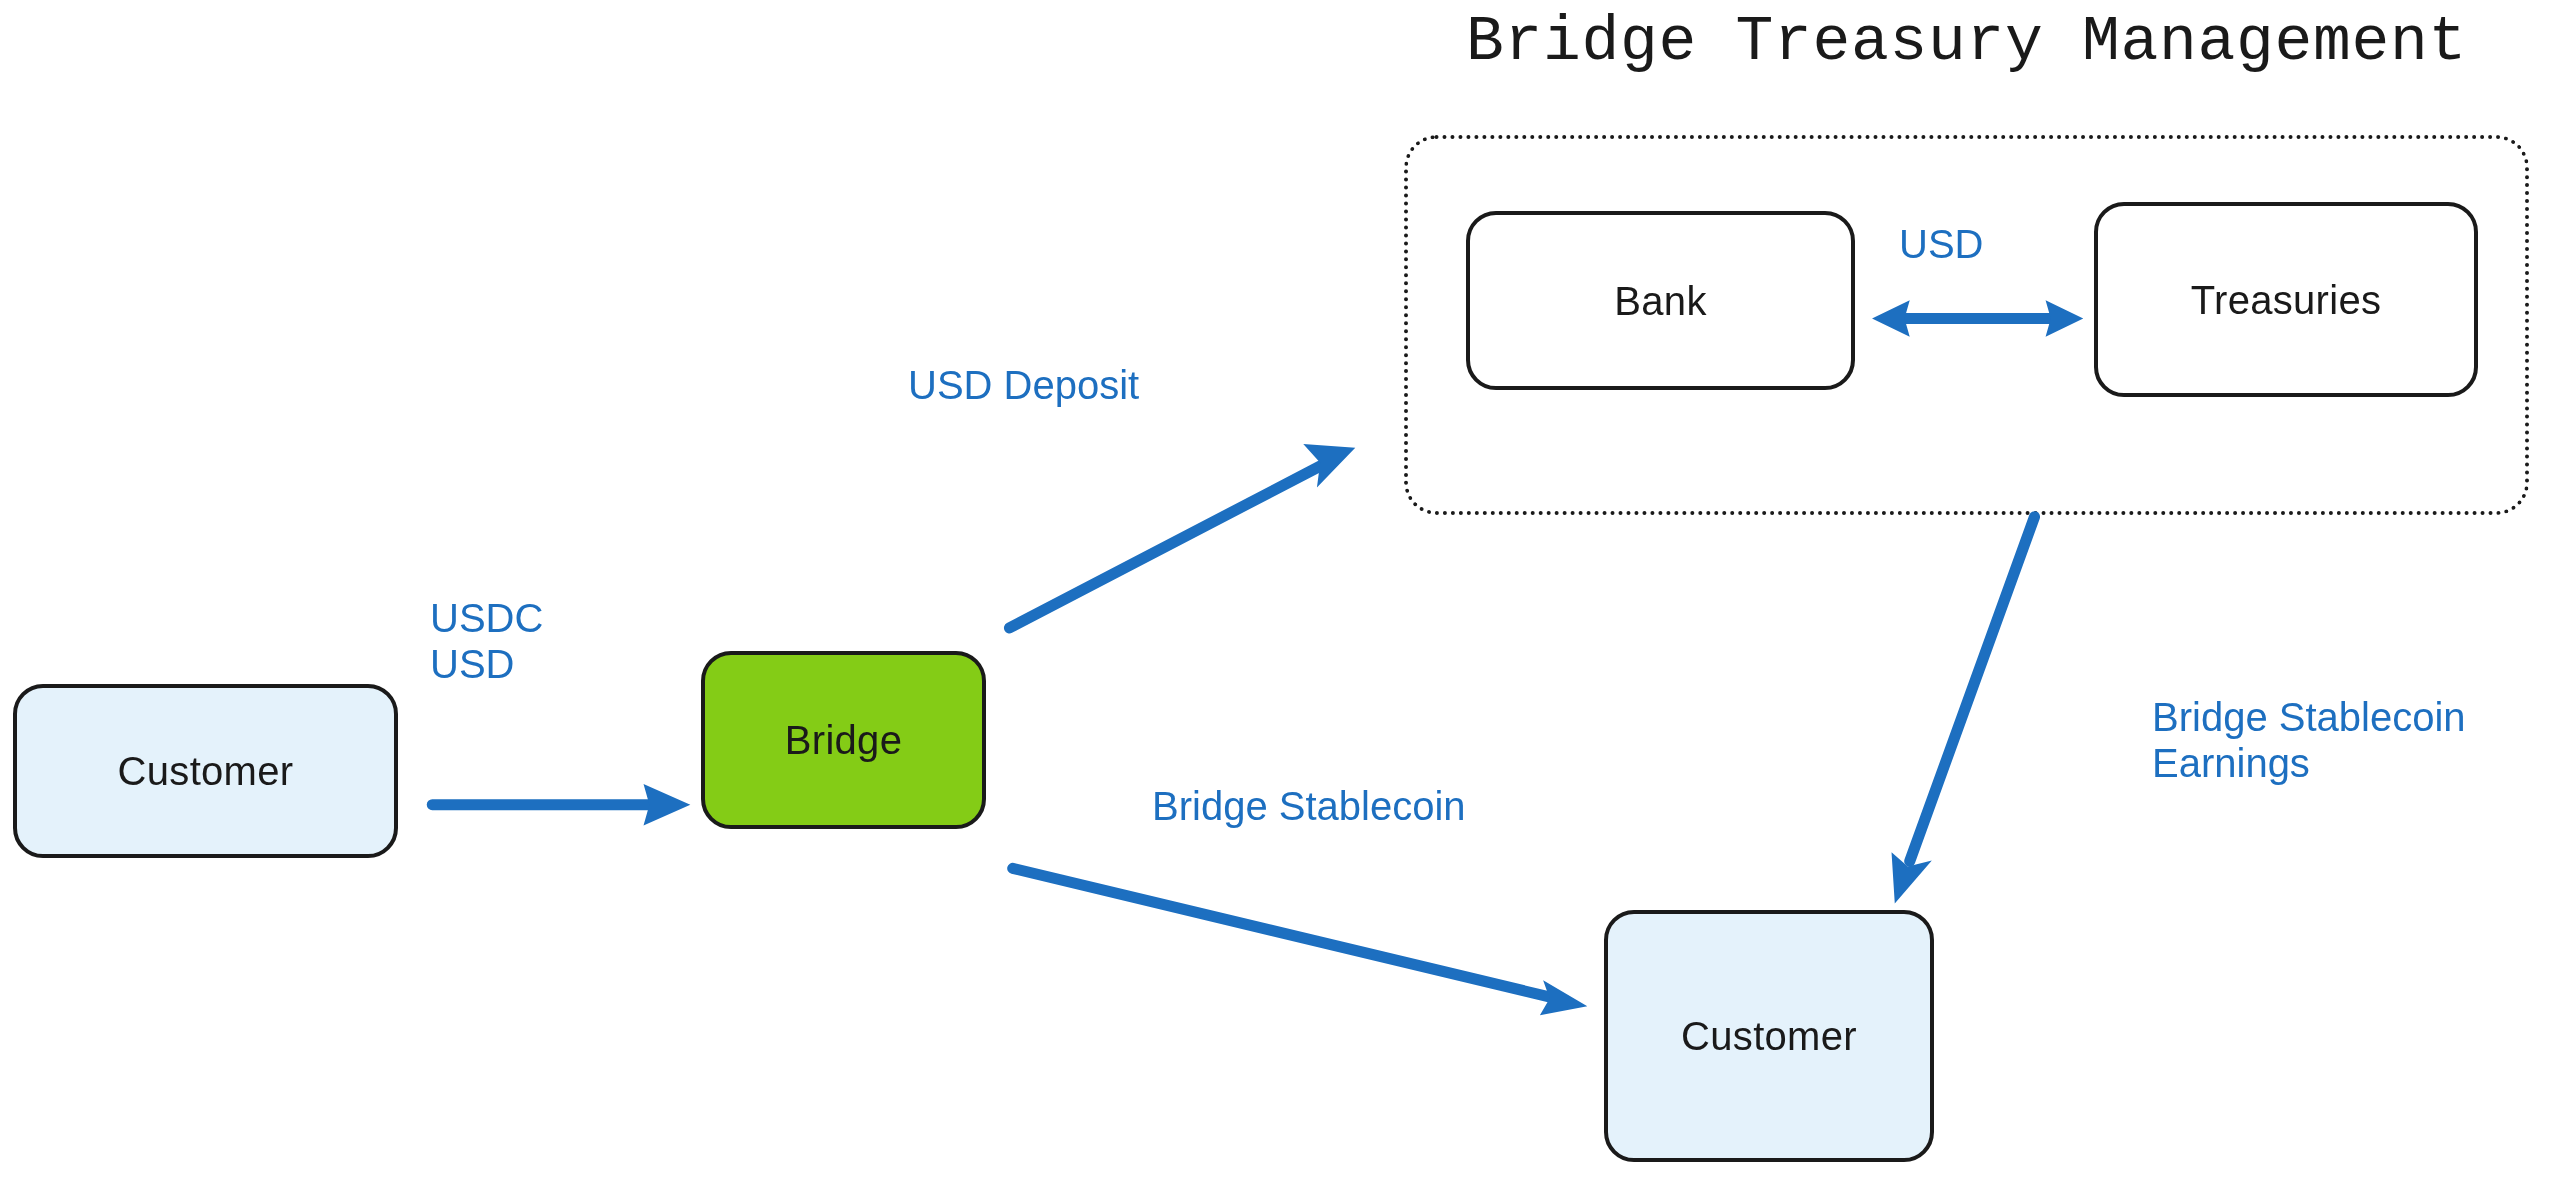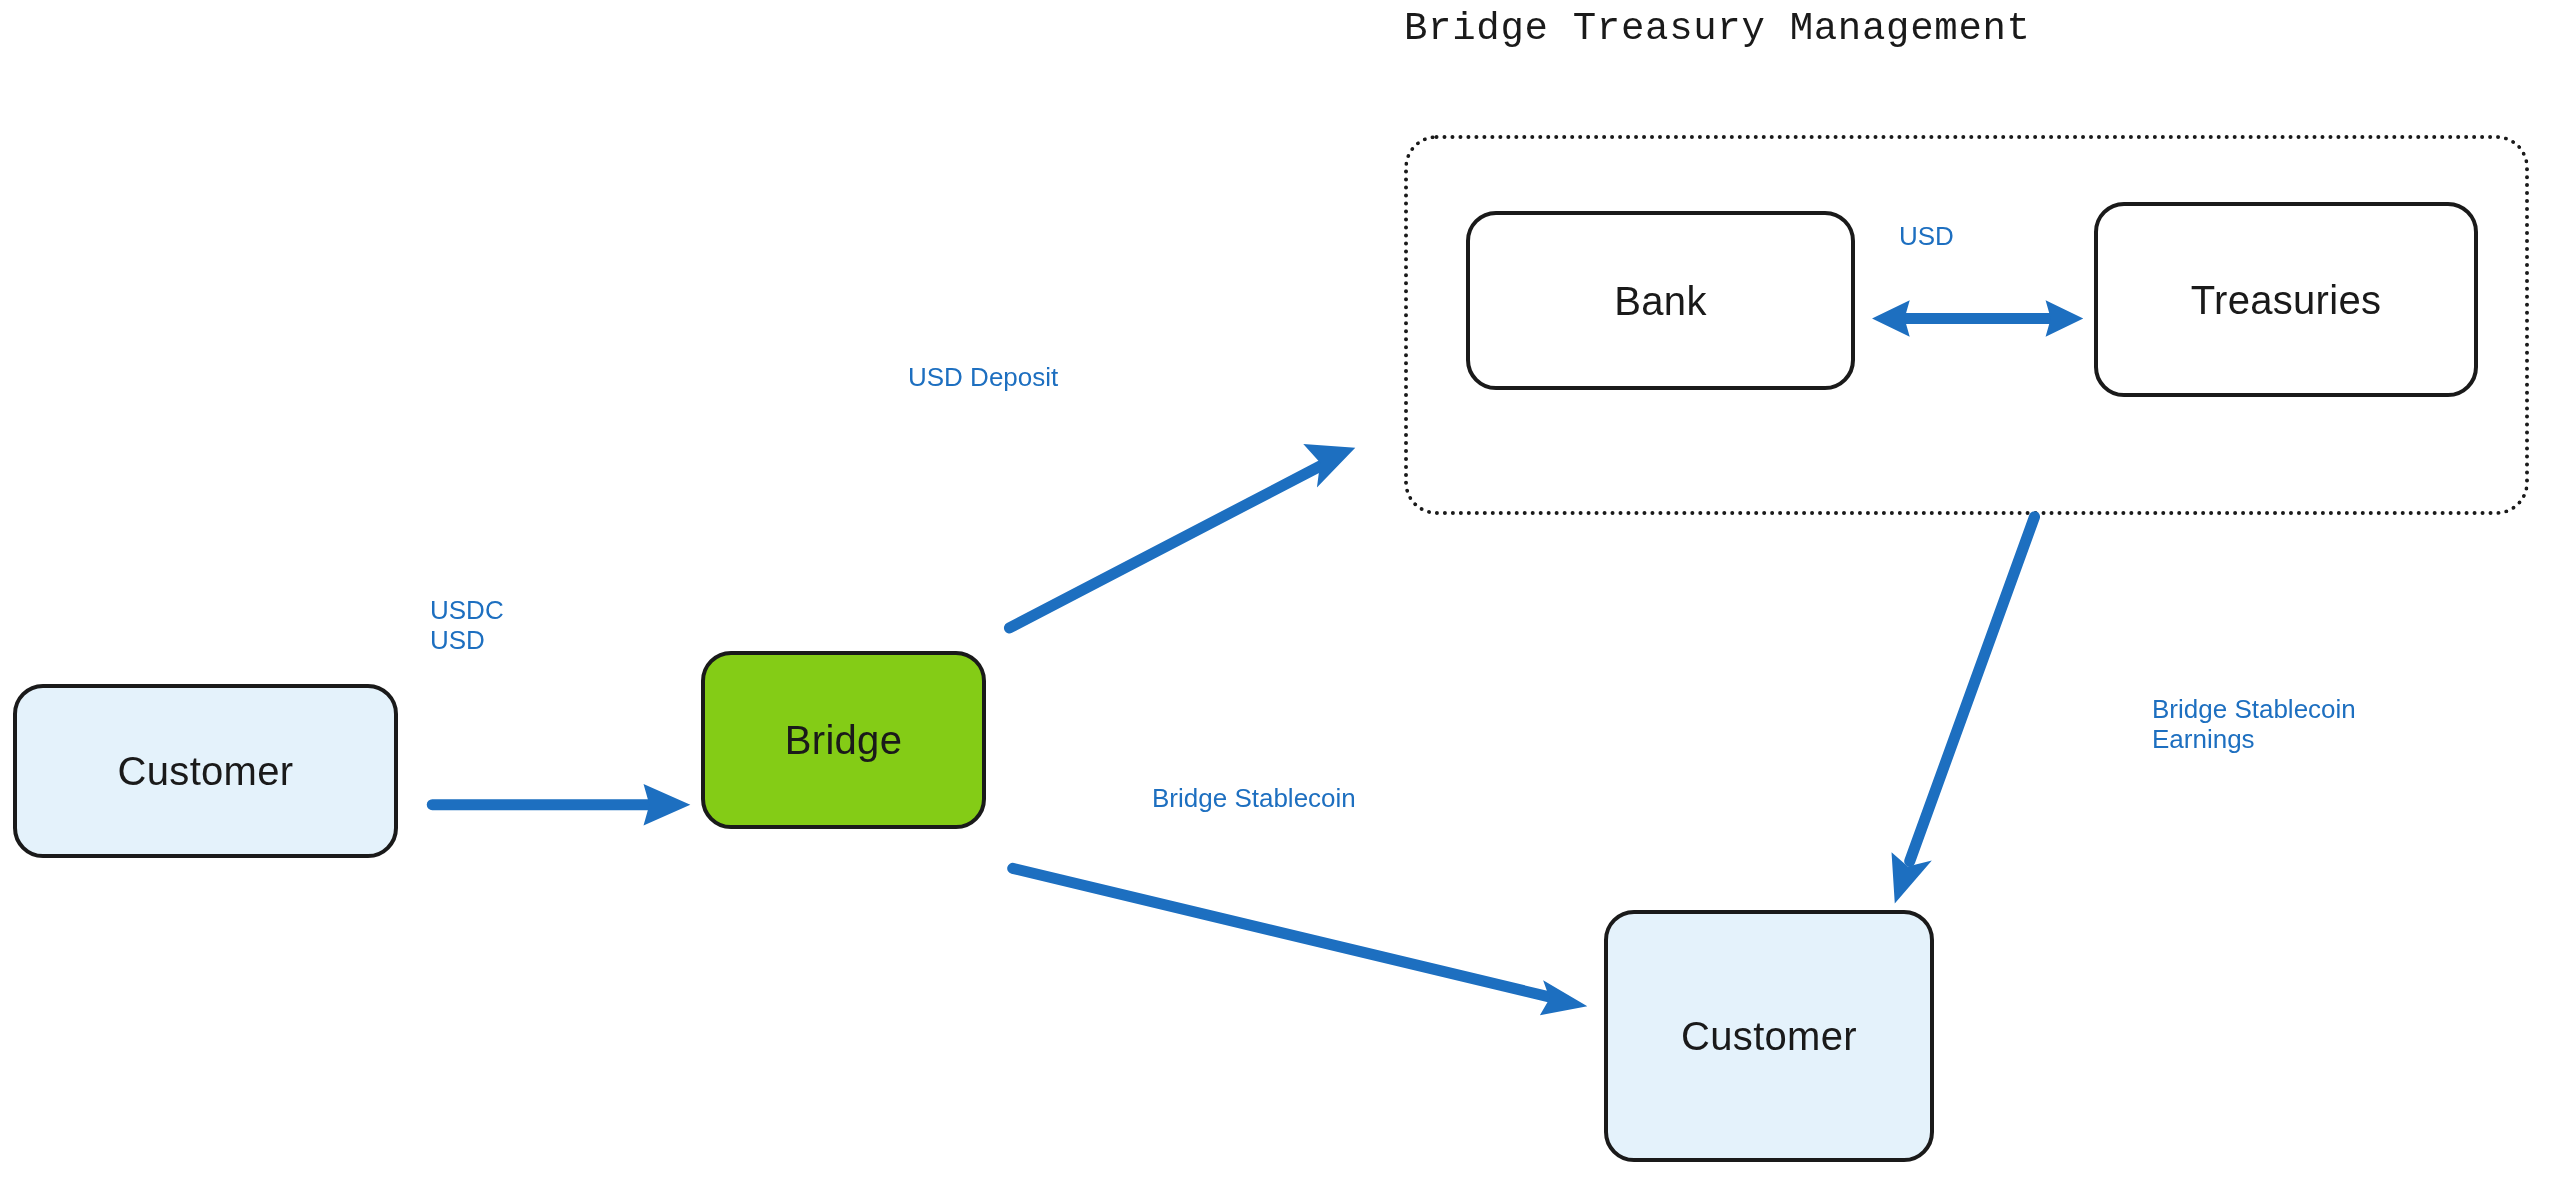--- a/index.html
+++ b/index.html
@@ -69,31 +69,32 @@
     border: 4.6px dotted #1a1a1a;
     border-radius: 32.5px;
     background: transparent;
   }
 
   .group-title {
     position: absolute;
     left: 1404px;
     top: 6.5px;
     width: 1125px;
+    text-align: center;
     font-family: "Liberation Mono", monospace;
-    font-size: 39px;
+    font-size: 63px;
     color: #1a1a1a;
     letter-spacing: 0.7px;
   }
 
   .edge-label {
     position: absolute;
     color: #1d6fc0;
     font-family: "Liberation Sans", sans-serif;
-    font-size: 26px;
+    font-size: 40px;
     line-height: 1.16;
     white-space: pre-line;
   }
   .lbl-usdc-usd   { left: 430px;  top: 595px;  }
   .lbl-usd-dep    { left: 908px; top: 362px; text-align: center;  }
   .lbl-bridge-sc  { left: 1152px; top: 783px; }
   .lbl-usd-bank   { left: 1899px; top: 221px;  }
   .lbl-earnings   { left: 2152px; top: 694px; }
 
   svg.arrows {

